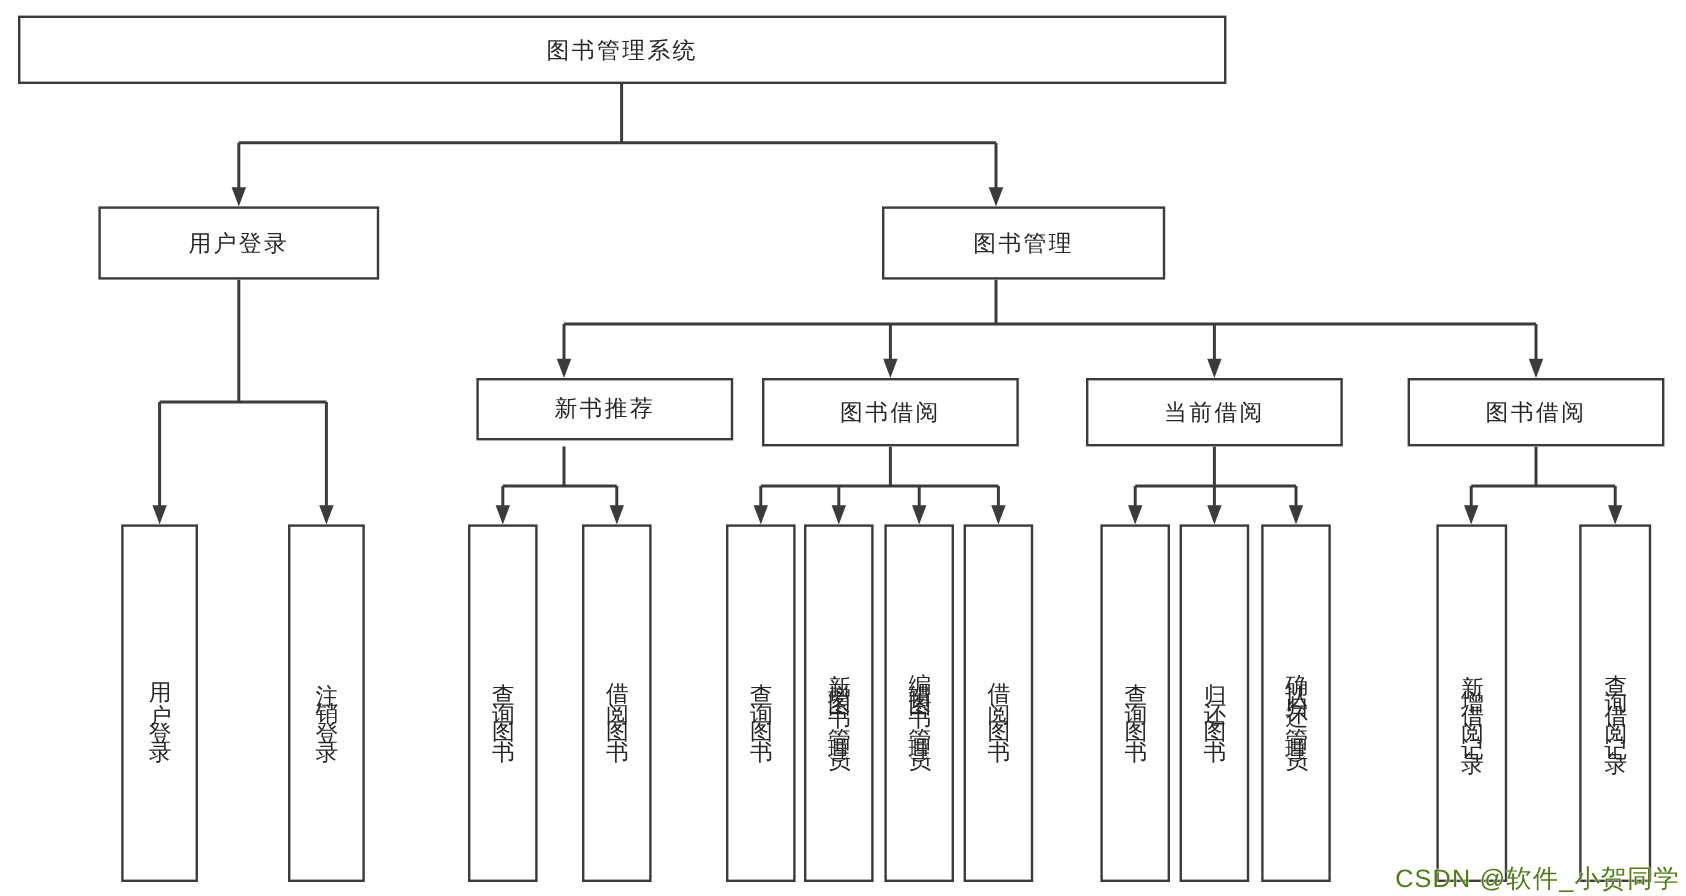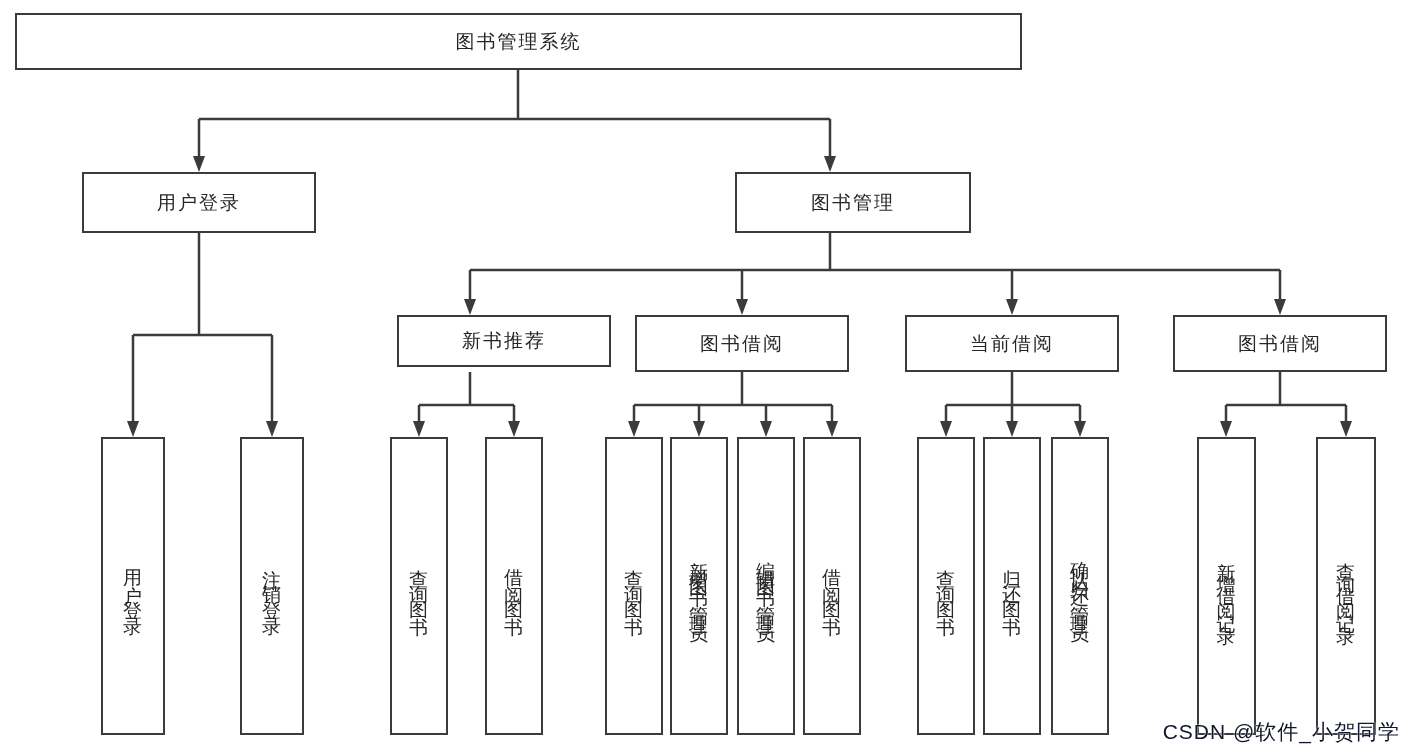--- a/index.html
+++ b/index.html
@@ -47,21 +47,21 @@
     letter-spacing: 9px;
   }
   .vbox.mid .vtext {
     letter-spacing: 13px;
   }
   .watermark {
     position: absolute;
     right: 5px;
     bottom: 1px;
     font-size: 21px;
-    color: #0f172a;
+    color: #4d7c0f;
     text-shadow: 0 0 2px #ffffff, 0 0 1px #ffffff;
     letter-spacing: 1px;
     white-space: nowrap;
     z-index: 5;
   }
 </style>
 </head>
 <body>
 
 <div class="canvas">

